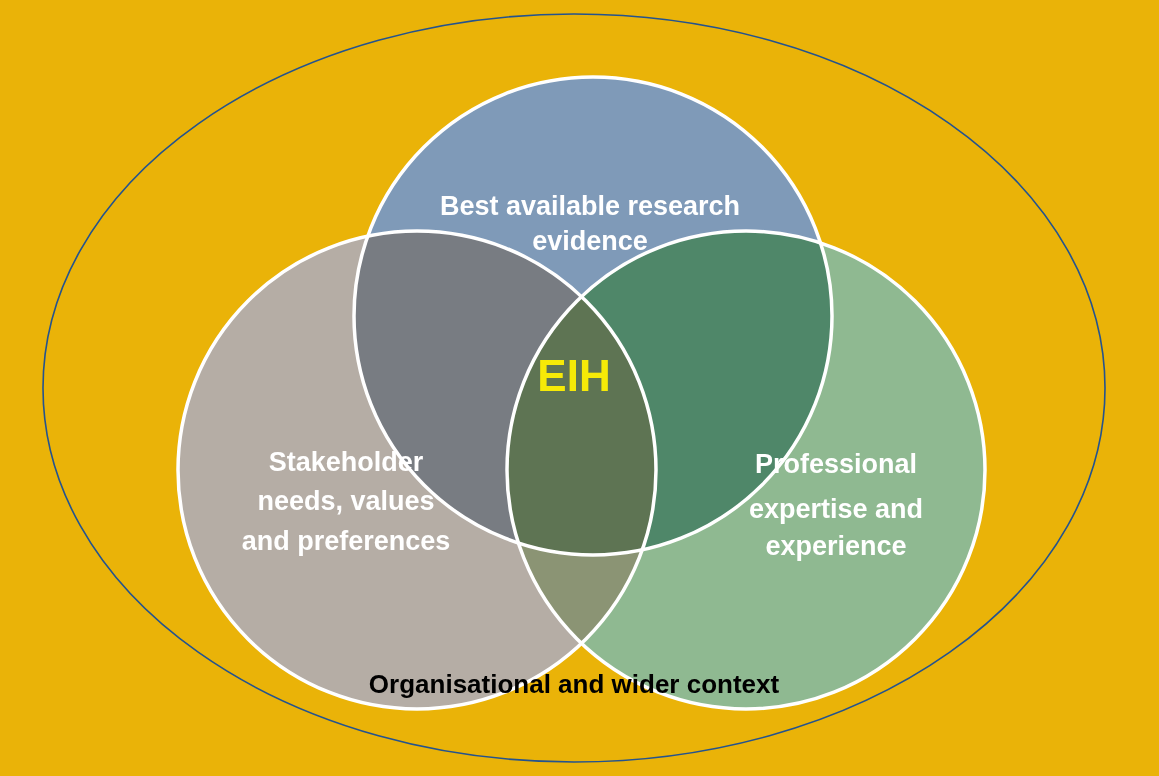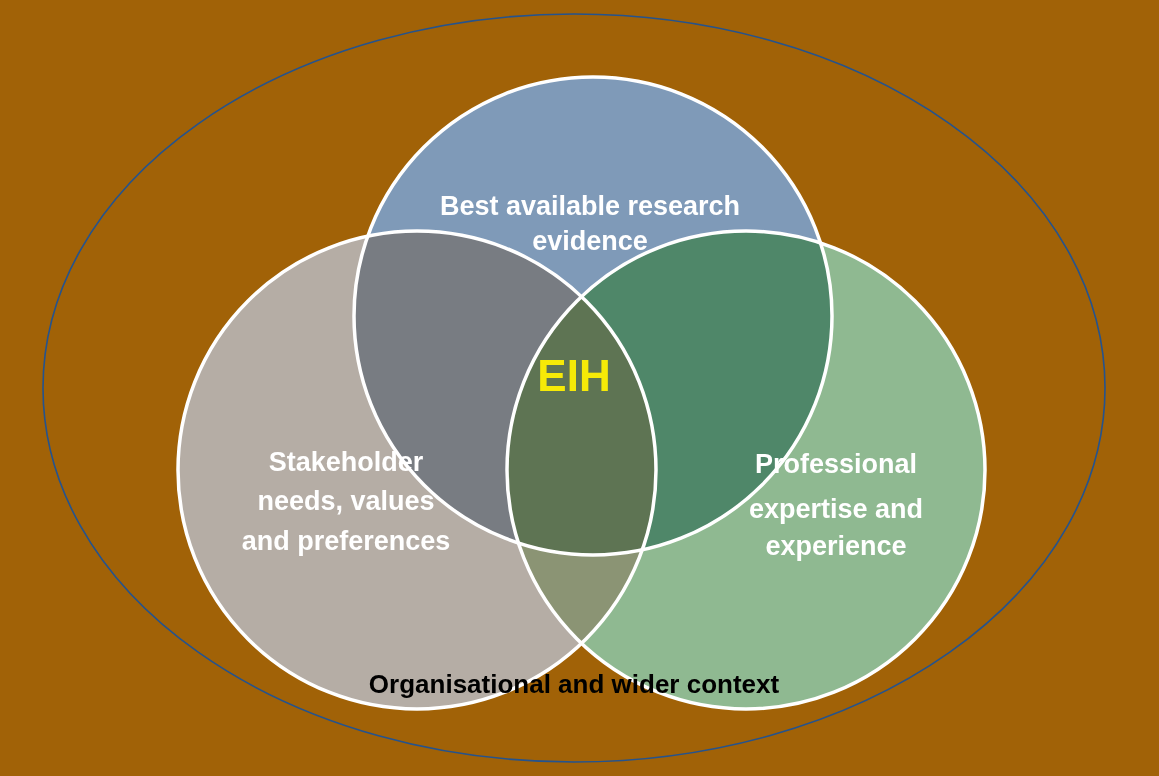--- a/index.html
+++ b/index.html
@@ -11,21 +11,21 @@
   body {
     width: 1159px;
     height: 776px;
     font-family: "Liberation Sans", sans-serif;
     overflow: hidden;
   }
   #diagram-root {
     position: relative;
     width: 1159px;
     height: 776px;
-    background: #a16207;
+    background: #eab308;
   }
   svg#venn-svg {
     position: absolute;
     top: 0;
     left: 0;
     width: 1159px;
     height: 776px;
     display: block;
   }
   .circle-label {

